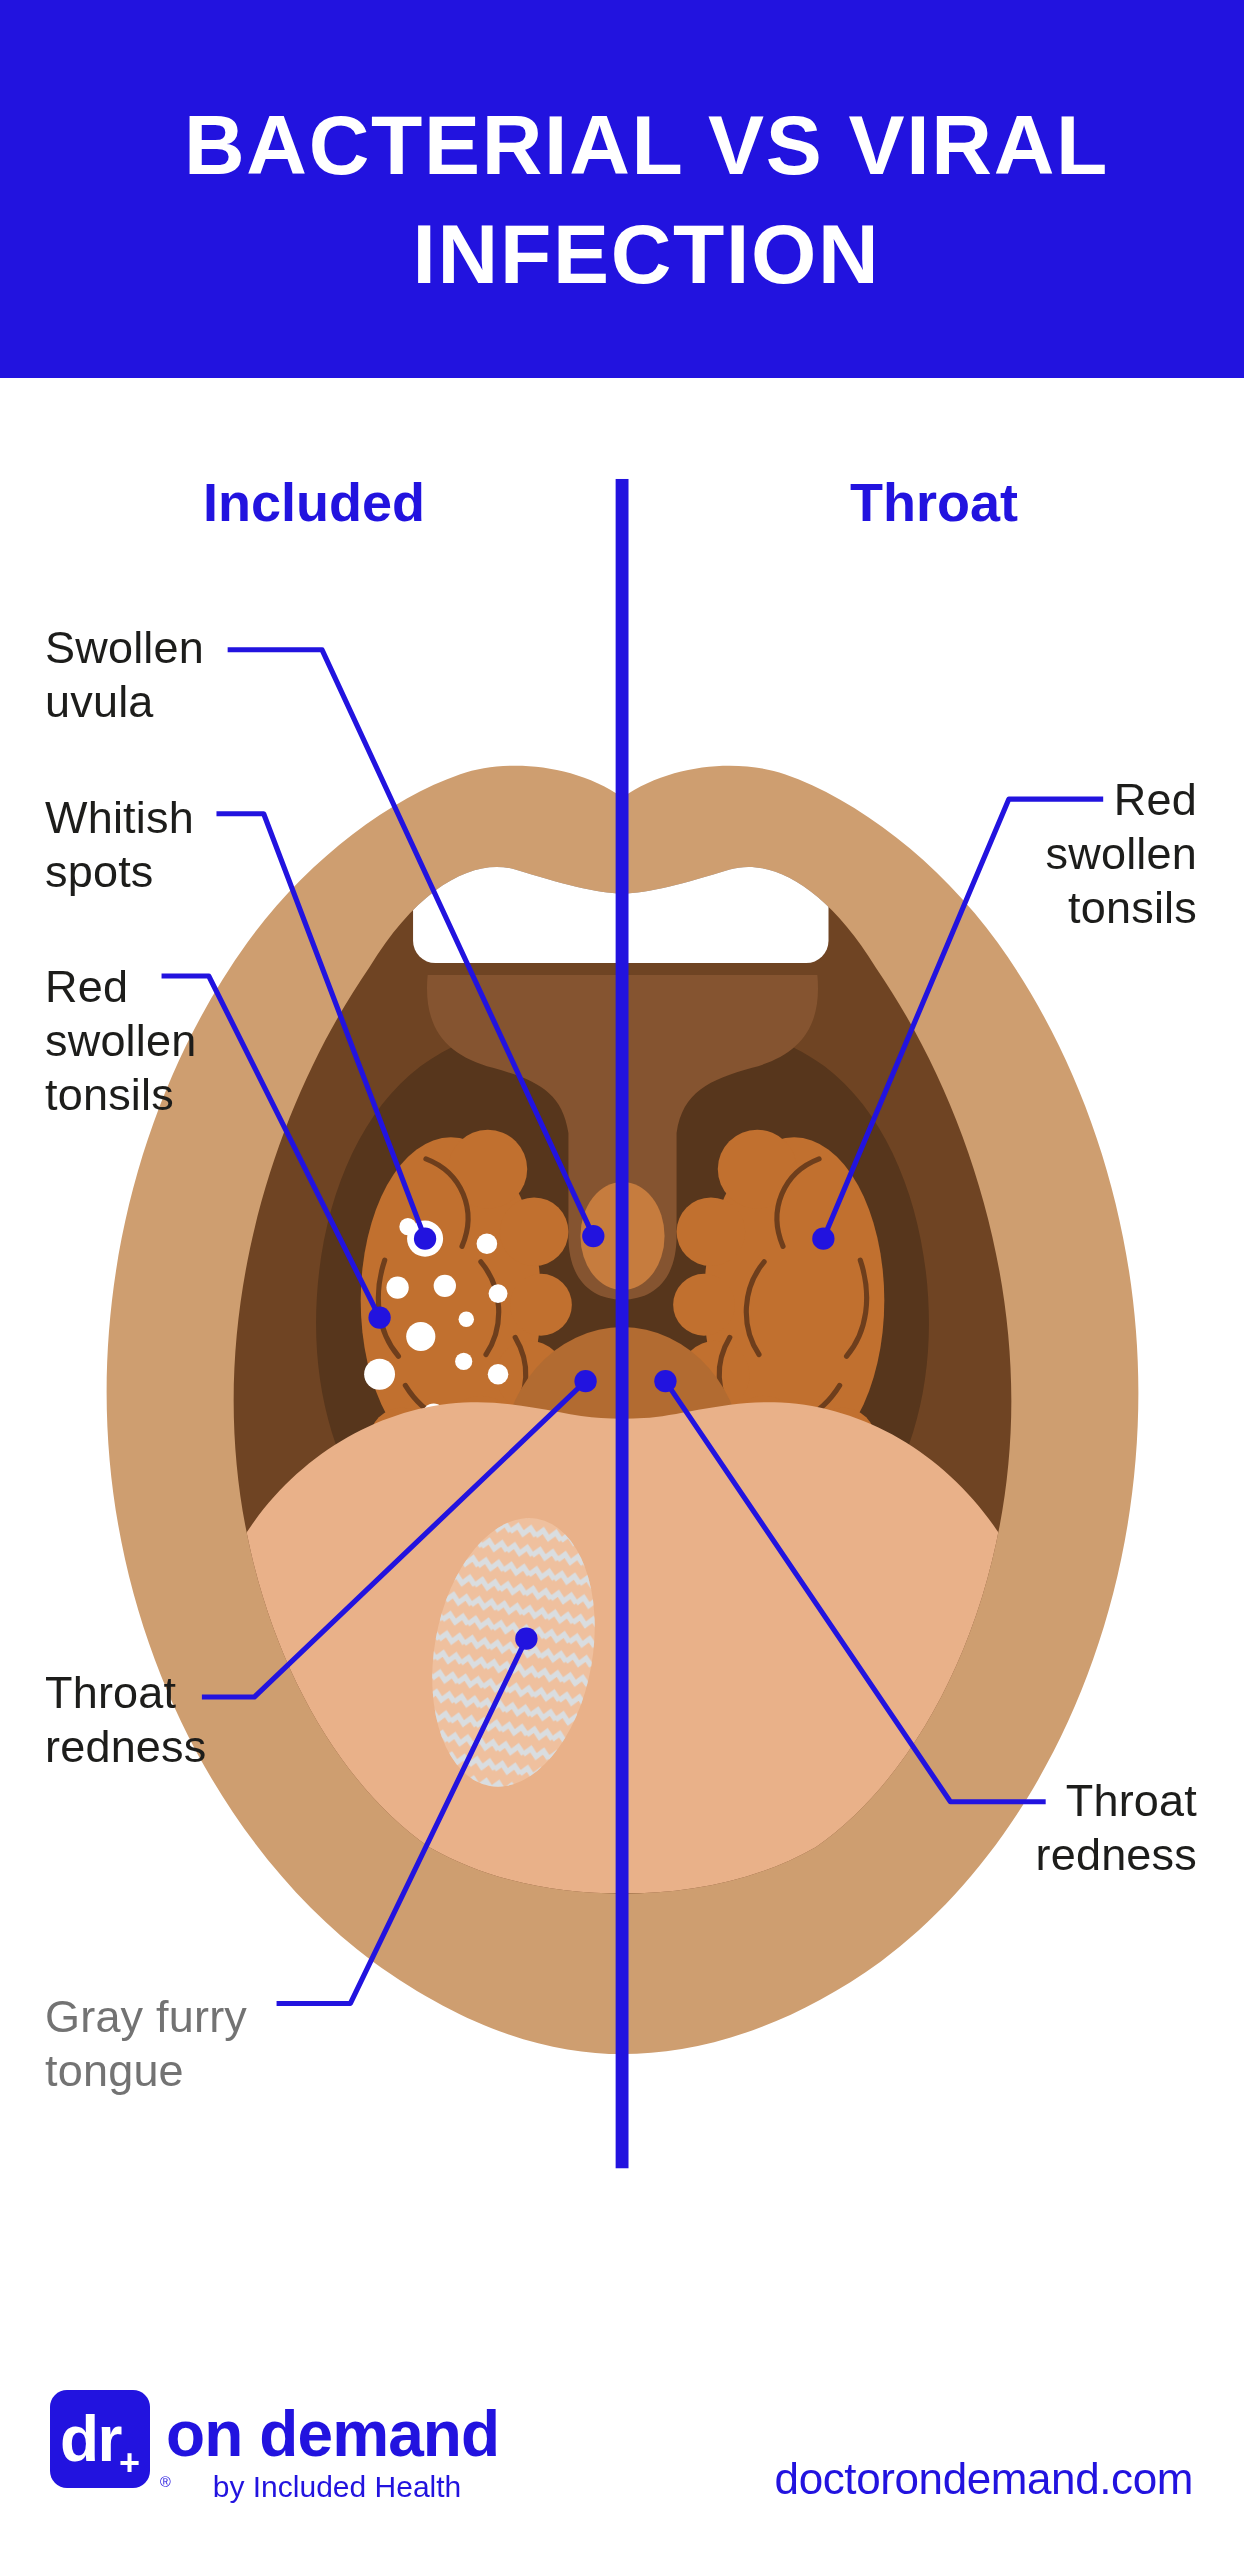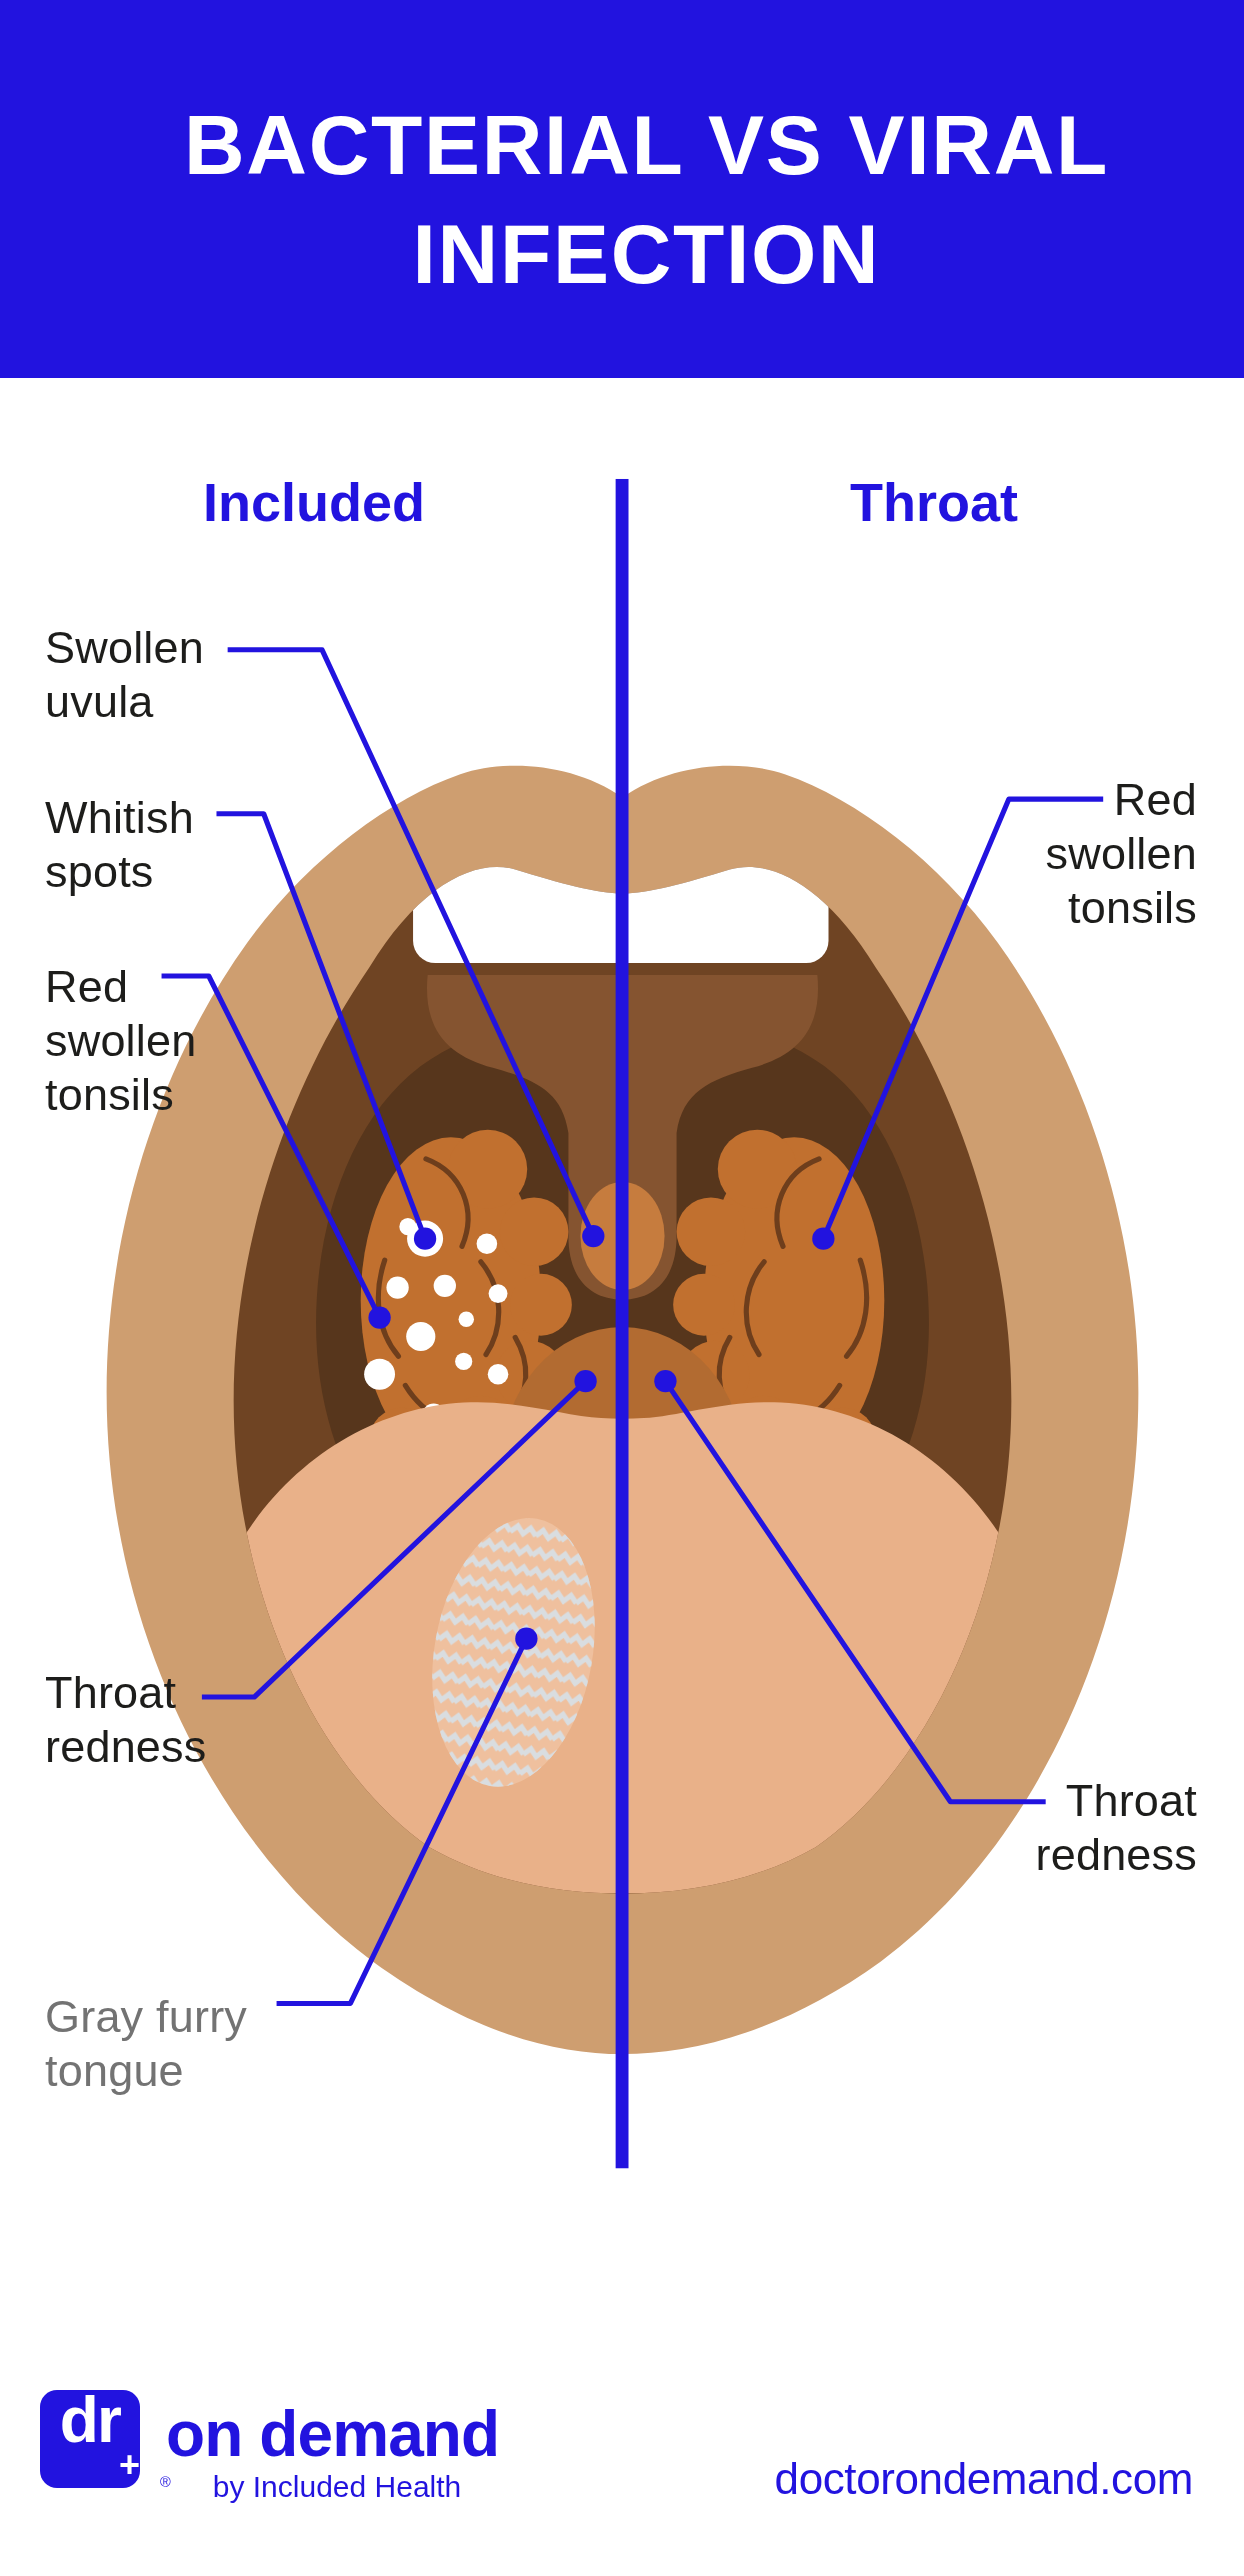--- a/index.html
+++ b/index.html
@@ -13,22 +13,22 @@
          white-space:pre-line;padding-left:24px;}
   
   .colhead{top:471px;font-size:54px;font-weight:700;transform:translateX(-50%);}
   
   .ann{font-size:45px;line-height:54px;letter-spacing:0.2px;font-weight:400;
        white-space:pre-line;}
   .ann.right{text-align:right;}
   
   svg.scene{position:absolute;left:0;top:0;}
   
-  .logo-box{left:40px;top:2390px;width:100px;height:98px;border-radius:17px;
-            display:flex;align-items:center;justify-content:center;flex-direction:column;}
+  .logo-box{left:50px;top:2390px;width:100px;height:98px;border-radius:17px;
+            display:flex;align-items:center;justify-content:center;}
   .logo-dr{color:#fff;font-size:64px;font-weight:700;line-height:64px;letter-spacing:-1.7px;}
   .logo-plus{color:#fff;font-size:36px;font-weight:700;align-self:flex-end;
              margin:0 0 12px -1.7px;line-height:26px;}
   .reg{left:160px;top:2474px;font-size:14.6px;}
   .brand-name{left:166px;top:2400px;font-size:64px;font-weight:700;line-height:69px;
               letter-spacing:-0.9px;}
   .brand-byline{left:178px;top:2470px;width:318px;text-align:center;font-size:30px;
                 font-weight:500;line-height:34px;}
   .website{right:52px;top:2453px;font-size:44px;font-weight:400;line-height:52px;
            letter-spacing:-0.4px;text-align:right;}

